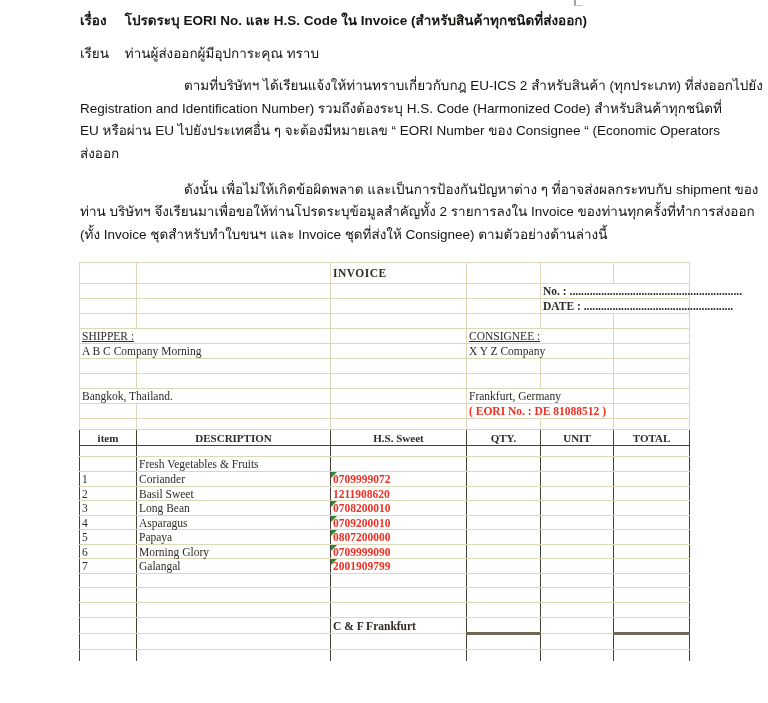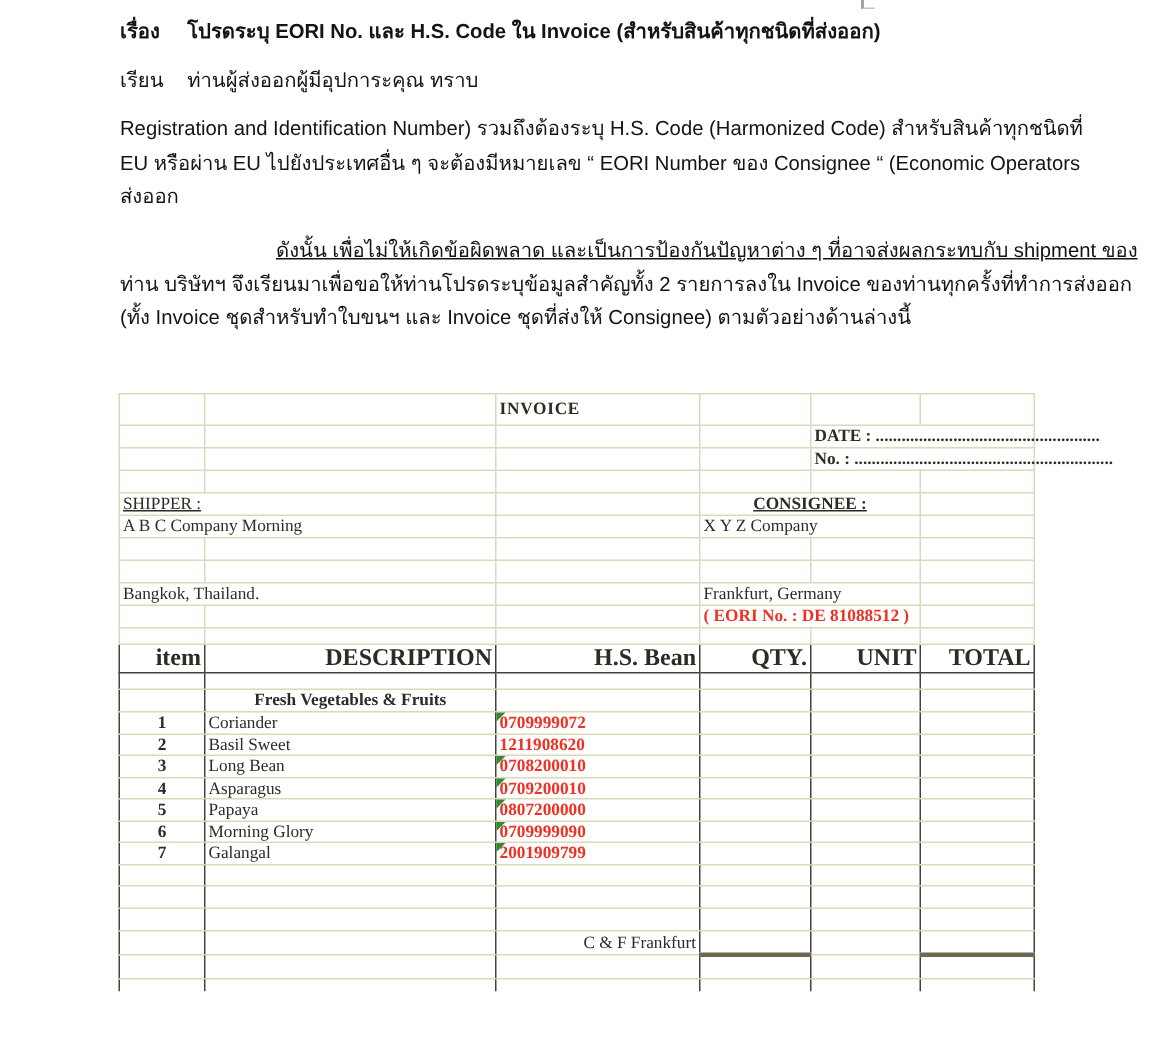--- a/index.html
+++ b/index.html
@@ -15,21 +15,21 @@
   
   .letter{
     position:absolute;left:80px;top:10px;width:616px;
     font-size:13.5px;line-height:22.6px;
     color:#161410;
   }
   .letter .line{white-space:nowrap;}
   .letter .headline{margin-bottom:10px;font-weight:bold;}
   .letter .label{display:inline-block;width:41px;}
   .letter .indent{padding-left:104px;}
-  .letter .para2-start{margin-top:13px;text-decoration:underline;}
+  .letter .para2-start{margin-top:13px;}
   
   .artifact{
     position:absolute;left:574px;top:0;width:7px;height:5px;
     border-left:2px solid #8f8d88;border-bottom:1px solid #b5b3ae;
     opacity:.8;
   }
   
   table.inv{
     position:absolute;left:79px;top:262px;width:610px;
     border-collapse:collapse;table-layout:fixed;
@@ -40,29 +40,29 @@
     border:1px solid #dcd8ba;
     padding:0 2px;
     font-size:11.5px;
     overflow:visible;
     white-space:nowrap;
     vertical-align:middle;
   }
   tr.dark-v > td{border-left-color:#46423a;border-right-color:#46423a;}
   tr.hdr > td{
     border:1.5px solid #46423a;
-    text-align:right;font-weight:600;font-size:16px;
+    text-align:center;font-weight:600;font-size:11px;
   }
   tr.last > td{border-bottom:2.5px solid #46423a;}
   td.sum{border-top:1px solid #46423a !important;border-bottom:3px solid #6e6852 !important;}
   .title-cell{font-size:16px;font-weight:600;letter-spacing:.5px;}
   .dots{font-weight:bold;font-size:11.5px;}
   .ul{text-decoration:underline;}
-  .ctr{text-align:center;font-weight:bold;}
-  .rt{text-align:right;}
+  .ctr{}
+  .rt{font-weight:bold;}
   .red{color:#ee3124;font-weight:600;}
   td.hs{position:relative;text-align:left;font-size:12px;}
   .tri{
     position:absolute;left:0;top:0;width:0;height:0;
     border-top:6px solid #2e8b2e;border-right:6px solid transparent;
   }
   
   tr.h22 td{height:20px;} tr.h16 td{height:14px;} tr.h15 td{height:13px;}
   tr.h12 td{height:10px;} tr.h18 td{height:15px;} tr.h20 td{height:17px;}
 </style>
@@ -75,20 +75,21 @@
 
   <div class="letter">
     <div class="line headline">
       <span class="label">เรื่อง</span>
       <span>โปรดระบุ EORI No. และ H.S. Code ใน Invoice (สำหรับสินค้าทุกชนิดที่ส่งออก)</span>
     </div>
     <div class="line" style="margin-bottom:10px;">
       <span class="label">เรียน</span>
       <span>ท่านผู้ส่งออกผู้มีอุปการะคุณ ทราบ</span>
     </div>
+    <div class="line indent">ตามที่บริษัทฯ ได้เรียนแจ้งให้ท่านทราบเกี่ยวกับกฎ  EU-ICS 2   สำหรับสินค้า (ทุกประเภท) ที่ส่งออกไปยัง</div>
     <div class="line">Registration and Identification Number)   รวมถึงต้องระบุ H.S. Code (Harmonized Code) สำหรับสินค้าทุกชนิดที่</div>
     <div class="line">EU หรือผ่าน EU ไปยังประเทศอื่น ๆ  จะต้องมีหมายเลข “ EORI Number ของ Consignee “ (Economic Operators</div>
     <div class="line">ส่งออก</div>
     <div class="line indent para2-start">ดังนั้น  เพื่อไม่ให้เกิดข้อผิดพลาด และเป็นการป้องกันปัญหาต่าง ๆ ที่อาจส่งผลกระทบกับ shipment ของ</div>
     <div class="line">ท่าน     บริษัทฯ  จึงเรียนมาเพื่อขอให้ท่านโปรดระบุข้อมูลสำคัญทั้ง 2 รายการลงใน Invoice ของท่านทุกครั้งที่ทำการส่งออก</div>
     <div class="line">(ทั้ง Invoice ชุดสำหรับทำใบขนฯ และ Invoice ชุดที่ส่งให้ Consignee)   ตามตัวอย่างด้านล่างนี้</div>
   </div>
 
   <table class="inv">
     <colgroup>
@@ -106,28 +107,28 @@
         <td class="title-cell">INVOICE</td>
         <td></td>
           <td></td>
           <td></td>
       </tr>
       <tr class="h16">
         <td></td>
           <td></td>
           <td></td>
           <td></td>
+        <td colspan="2" class="dots">No. : ............................................................</td>
+      </tr>
+      <tr class="h16">
+        <td></td>
+          <td></td>
+          <td></td>
+          <td></td>
         <td colspan="2" class="dots">DATE :  ....................................................</td>
-      </tr>
-      <tr class="h16">
-        <td></td>
-          <td></td>
-          <td></td>
-          <td></td>
-        <td colspan="2" class="dots">No. : ............................................................</td>
       </tr>
       <tr class="h16">
           <td></td>
           <td></td>
           <td></td>
           <td></td>
           <td></td>
           <td></td>
         </tr>
       <tr class="h16">
@@ -175,21 +176,21 @@
           <td></td>
           <td></td>
           <td></td>
           <td></td>
           <td></td>
           <td></td>
         </tr>
       <tr class="hdr h18 dark-v">
         <td>item</td>
         <td>DESCRIPTION</td>
-        <td>H.S. Bean</td>
+        <td>H.S. Sweet</td>
         <td>QTY.</td>
         <td>UNIT</td>
         <td>TOTAL</td>
       </tr>
       <tr class="h12 dark-v">
           <td></td>
           <td></td>
           <td></td>
           <td></td>
           <td></td>

